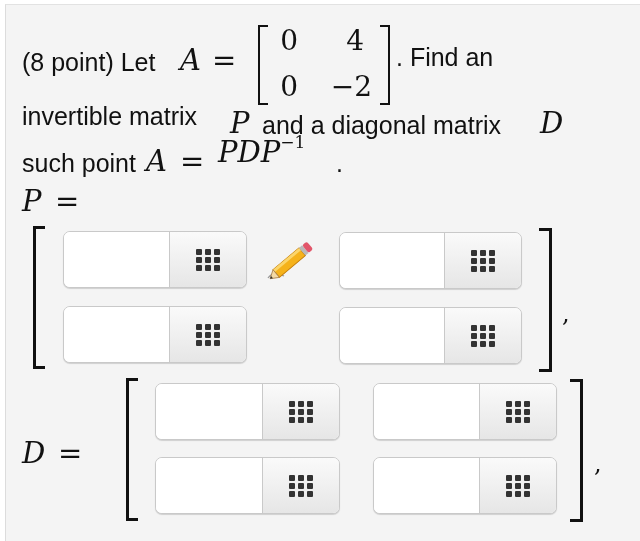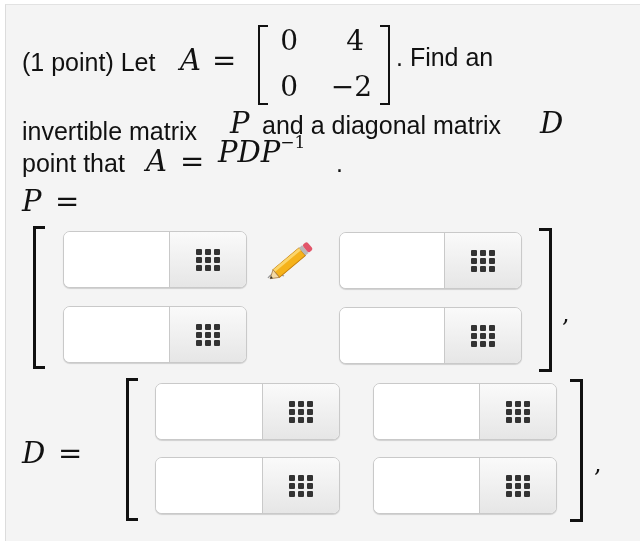--- a/index.html
+++ b/index.html
@@ -24,38 +24,38 @@
           display:grid; grid-template-columns:repeat(3,6px); grid-template-rows:repeat(3,6px); gap:2px 3px; }
   .grid i { display:block; background:#333; border-radius:1px; }
   .comma { position:absolute; font-size:24px; font-family:"DejaVu Serif", serif; color:#111; }
   .m2 { position:absolute; font-family:"DejaVu Serif", serif; font-size:28px; text-align:right; width:44px; }
 </style>
 </head>
 <body>
 
 <div class="panel"></div>
 
-<div class="txt" style="left:22px;top:47px;">(1 point) Let</div>
+<div class="txt" style="left:22px;top:47px;">(8 point) Let</div>
 <div class="txt math" style="left:180px;top:45px;">A</div>
 <div class="txt mathr" style="left:212px;top:45px;">=</div>
 
 <div class="br l" style="left:258px;top:25px;width:10px;height:80px;border-width:2px;"></div>
 <div class="br r" style="left:380px;top:25px;width:10px;height:80px;border-width:2px;"></div>
 <div class="m2" style="left:254px;top:24px;">0</div>
 <div class="m2" style="left:320px;top:24px;">4</div>
 <div class="m2" style="left:254px;top:70px;">0</div>
 <div class="m2" style="left:326px;top:70px;width:46px;">−2</div>
 <div class="txt" style="left:396px;top:42px;">. Find an</div>
 
-<div class="txt" style="left:22px;top:116px;">invertible matrix</div>
+<div class="txt" style="left:22px;top:101px;">invertible matrix</div>
 <div class="txt math" style="left:230px;top:108px;">P</div>
 <div class="txt" style="left:262px;top:110px;">and a diagonal matrix</div>
 <div class="txt math" style="left:540px;top:108px;">D</div>
 
-<div class="txt" style="left:22px;top:148px;">point that</div>
+<div class="txt" style="left:22px;top:148px;">such point</div>
 <div class="txt math" style="left:146px;top:146px;">A</div>
 <div class="txt mathr" style="left:180px;top:146px;">=</div>
 <div class="txt math" style="left:218px;top:137px;"><span>PDP</span><span class="sup">−1</span></div>
 <div class="txt" style="left:336px;top:148px;">.</div>
 
 <div class="txt math" style="left:22px;top:186px;">P</div>
 <div class="txt mathr" style="left:55px;top:186px;">=</div>
 
 <div class="br l" style="left:33px;top:226px;width:12px;height:143px;"></div>
 <div class="br r" style="left:539px;top:228px;width:13px;height:144px;"></div>

